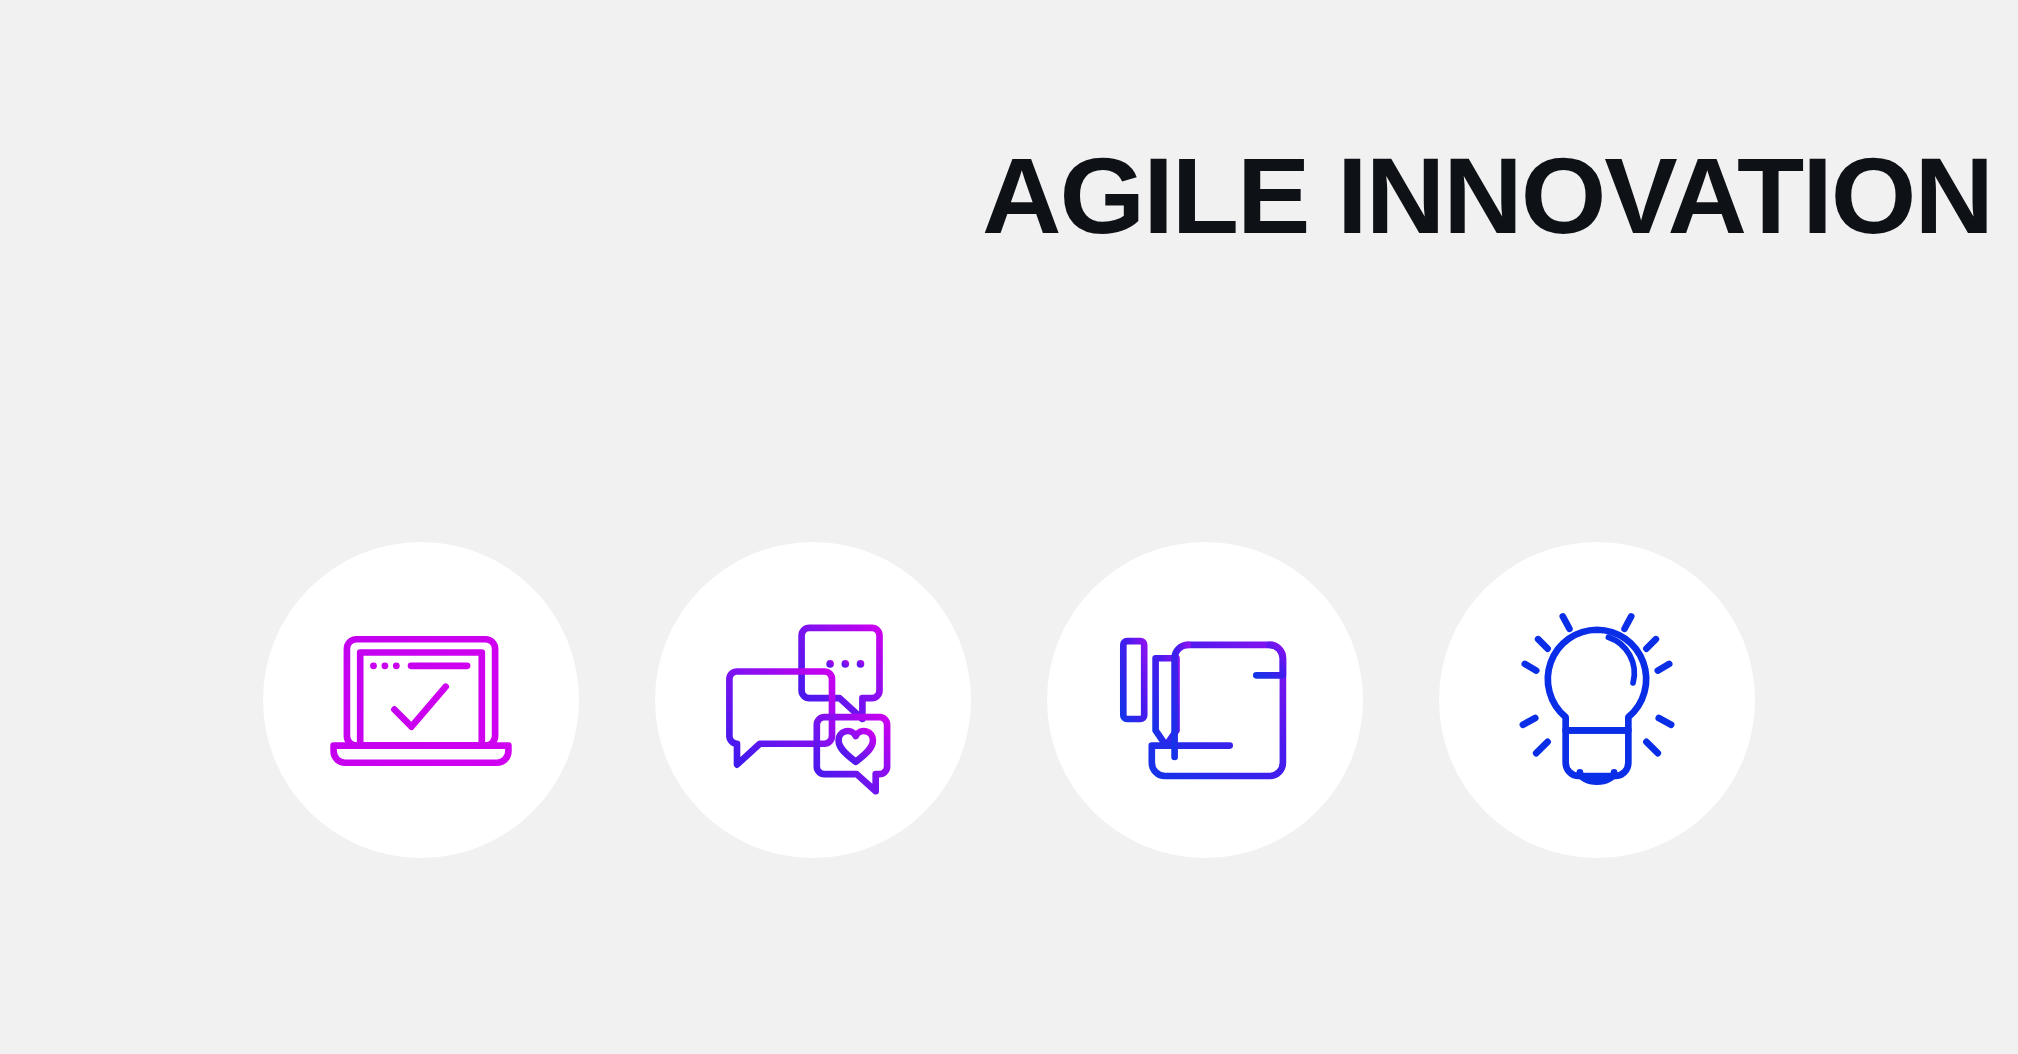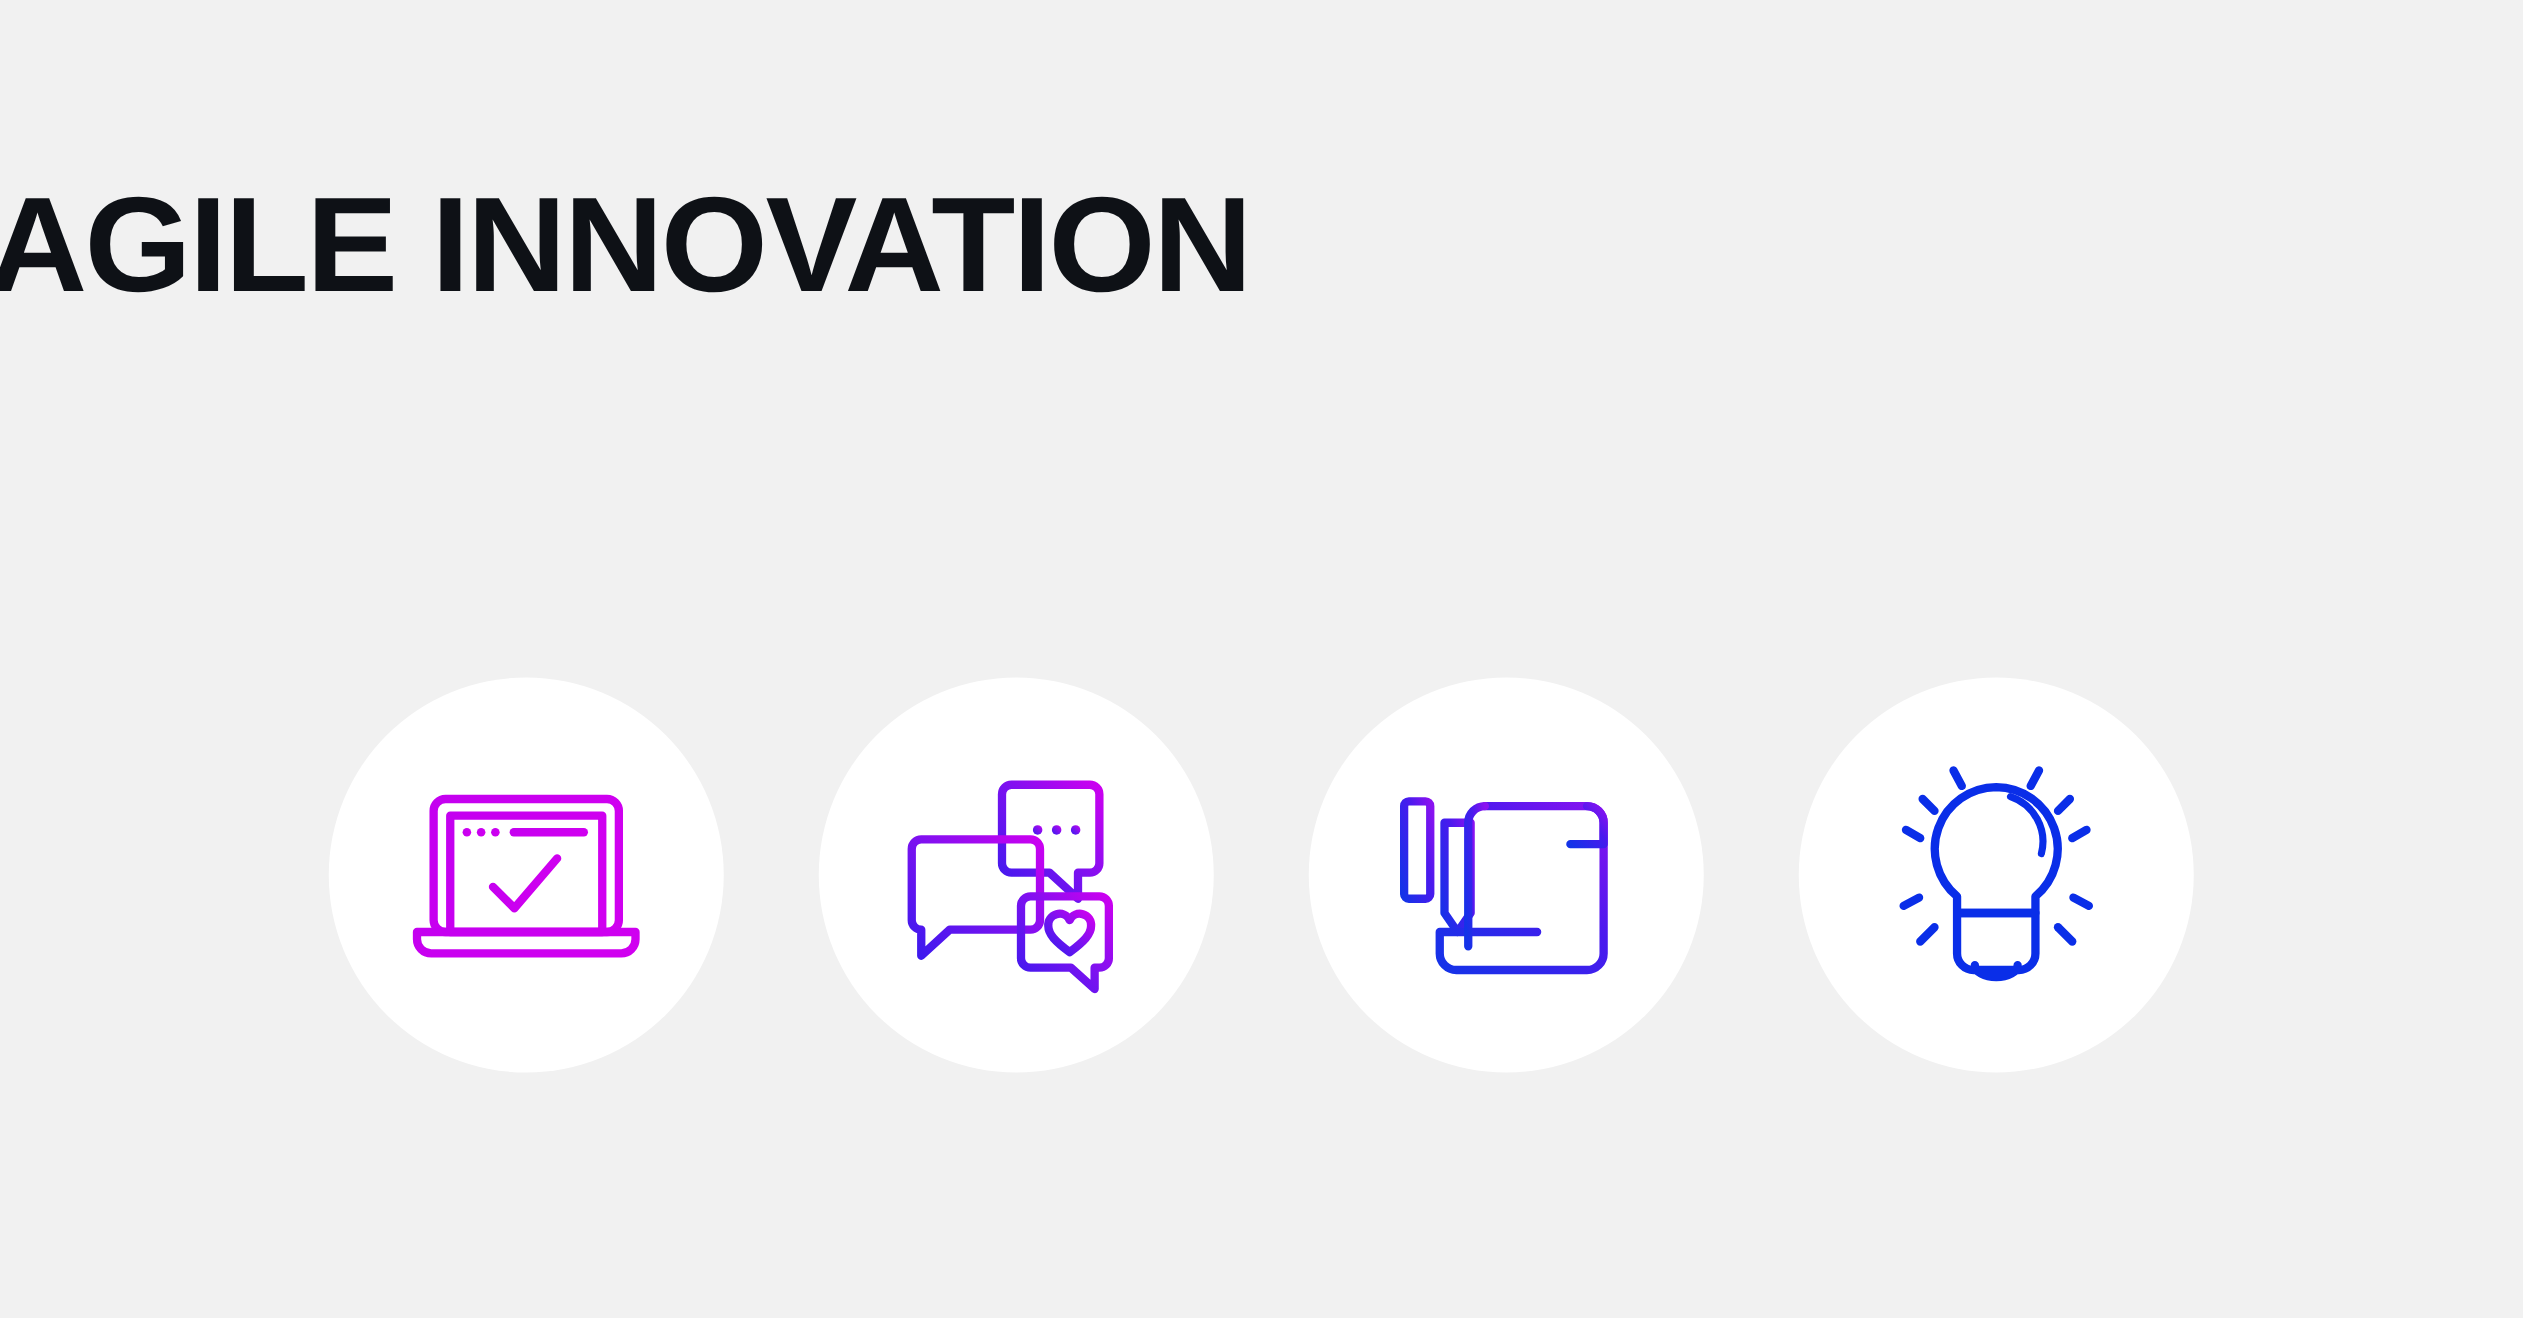--- a/index.html
+++ b/index.html
@@ -20,21 +20,21 @@
     inset: 0;
     background: #f1f1f1;
   }
 
   
   .title-wrap {
     position: absolute;
     top: 142px;
     left: 0;
     width: 1982px;
-    text-align: left;
+    text-align: right;
   }
   .title {
     display: inline-block;
     font-family: "Liberation Sans", sans-serif;
     font-weight: 700;
     font-size: 108px;
     line-height: 1.0;
     letter-spacing: -2px;
     color: #0e1116;
     transform: scaleX(1.02);

